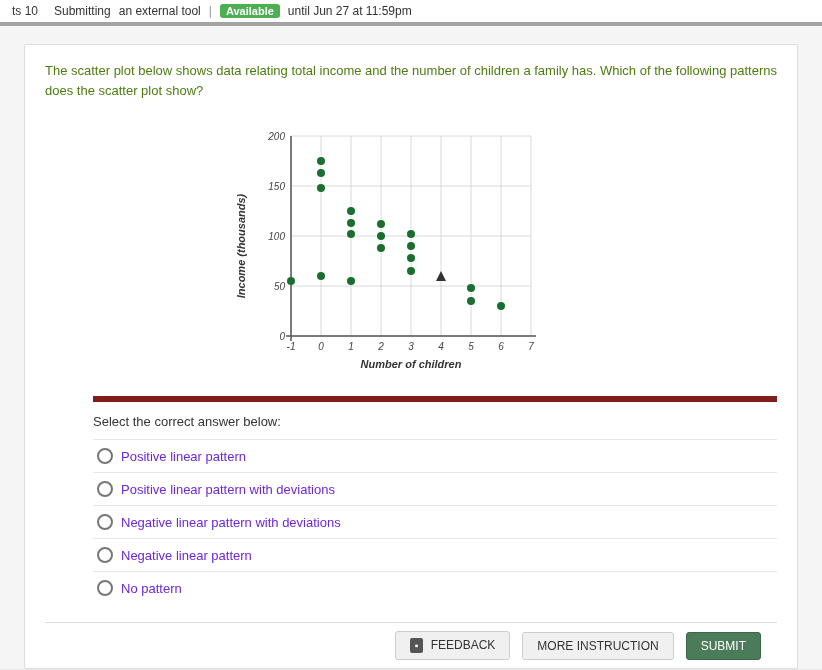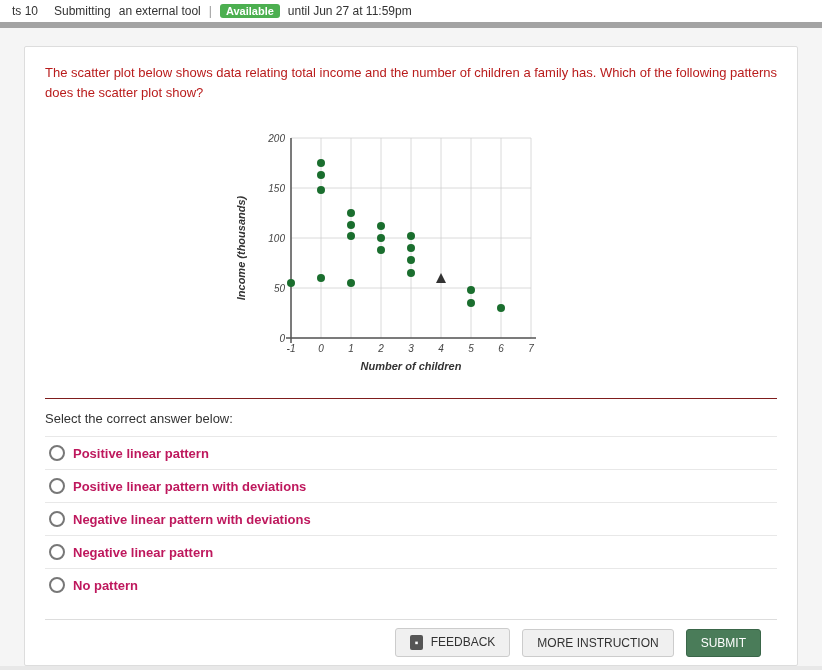--- a/index.html
+++ b/index.html
@@ -6,21 +6,21 @@
     body {
       font-family: Arial, sans-serif;
       background: #e8e8e8;
       font-size: 13px;
       color: #222;
       width: 822px;
       min-height: 670px;
     }
     .top-bar {
       background: #fff;
-      border-bottom: 6px solid #a3a3a3;
+      border-bottom: 4px solid #a3a3a3;
       padding: 4px 12px;
       display: flex;
       align-items: center;
       gap: 8px;
       font-size: 12px;
       color: #333;
     }
     .top-bar-item { display: flex; align-items: center; gap: 4px; }
     .top-bar-sep { color: #999; }
     .available-badge {
@@ -39,37 +39,38 @@
     .question-card {
       background: #fff;
       border: 1px solid #ddd;
       border-radius: 2px;
       padding: 16px 20px 0 20px;
     }
     .question-text {
       font-size: 13px;
       line-height: 1.5;
       margin-bottom: 16px;
-      color: #b91c1c;
+      color: #4d7c0f;
     }
     .chart-area {
       display: flex;
       justify-content: center;
       margin-bottom: 20px;
       font-style: italic;
     }
     .chart-container {
       position: relative;
       width: 360px;
       height: 260px;
     }
     svg.chart { display: block; }
     .answer-section {
-      border-top: 1px solid #7f1d1d;
+      border-top: 6px solid #7f1d1d;
       padding: 12px 0 0 0;
+      margin-left: 48px;
     }
     .answer-label {
       font-size: 13px;
       margin-bottom: 10px;
       color: #333;
     }
     .radio-option {
       display: flex;
       align-items: center;
       gap: 8px;
@@ -81,22 +82,21 @@
     .radio-circle {
       width: 16px;
       height: 16px;
       border-radius: 50%;
       border: 2px solid #777;
       background: #fff;
       flex-shrink: 0;
     }
     .radio-text {
       font-size: 13px;
-      color: #be185d;
-      font-weight: bold;
+      color: #6d28d9;
     }
     .bottom-bar {
       background: #fff;
       border-top: 1px solid #ddd;
       padding: 8px 16px;
       display: flex;
       align-items: center;
       justify-content: flex-end;
       gap: 12px;
       margin-top: 18px;

